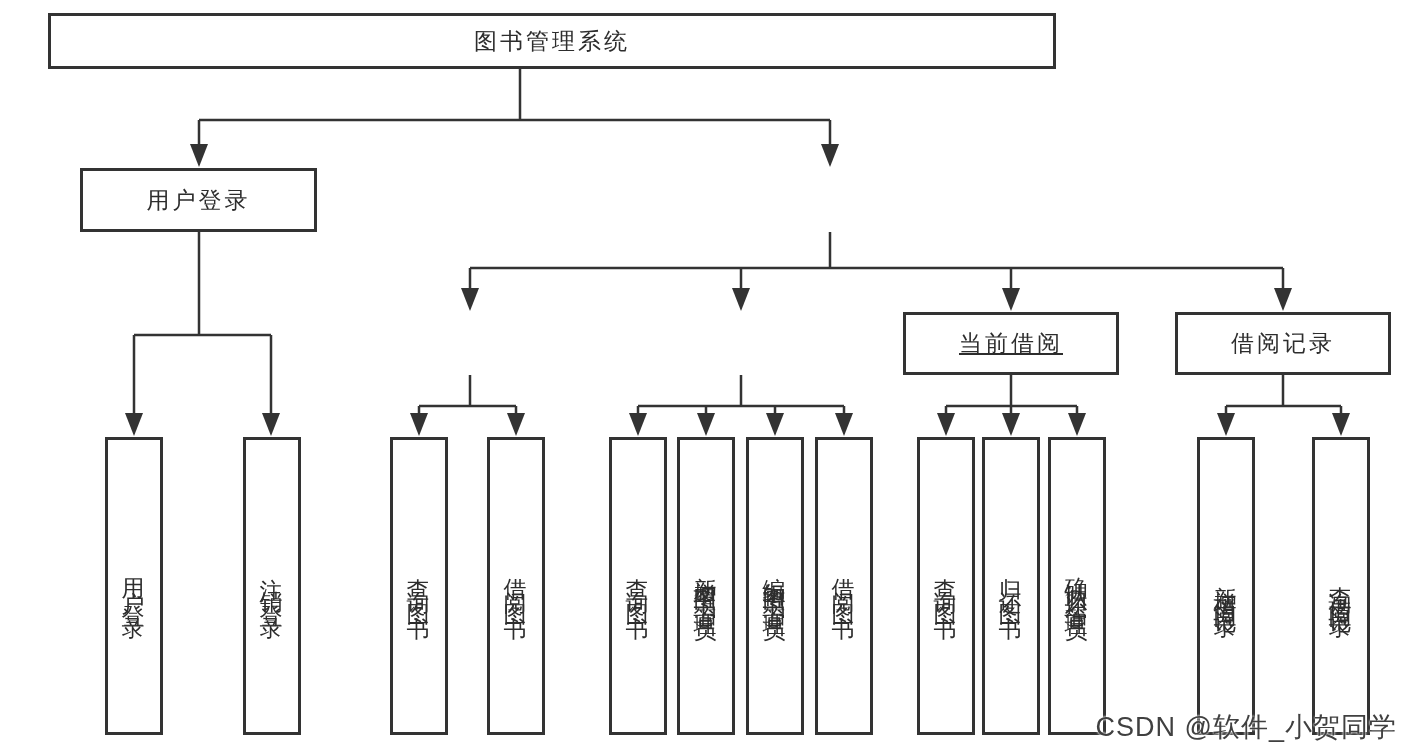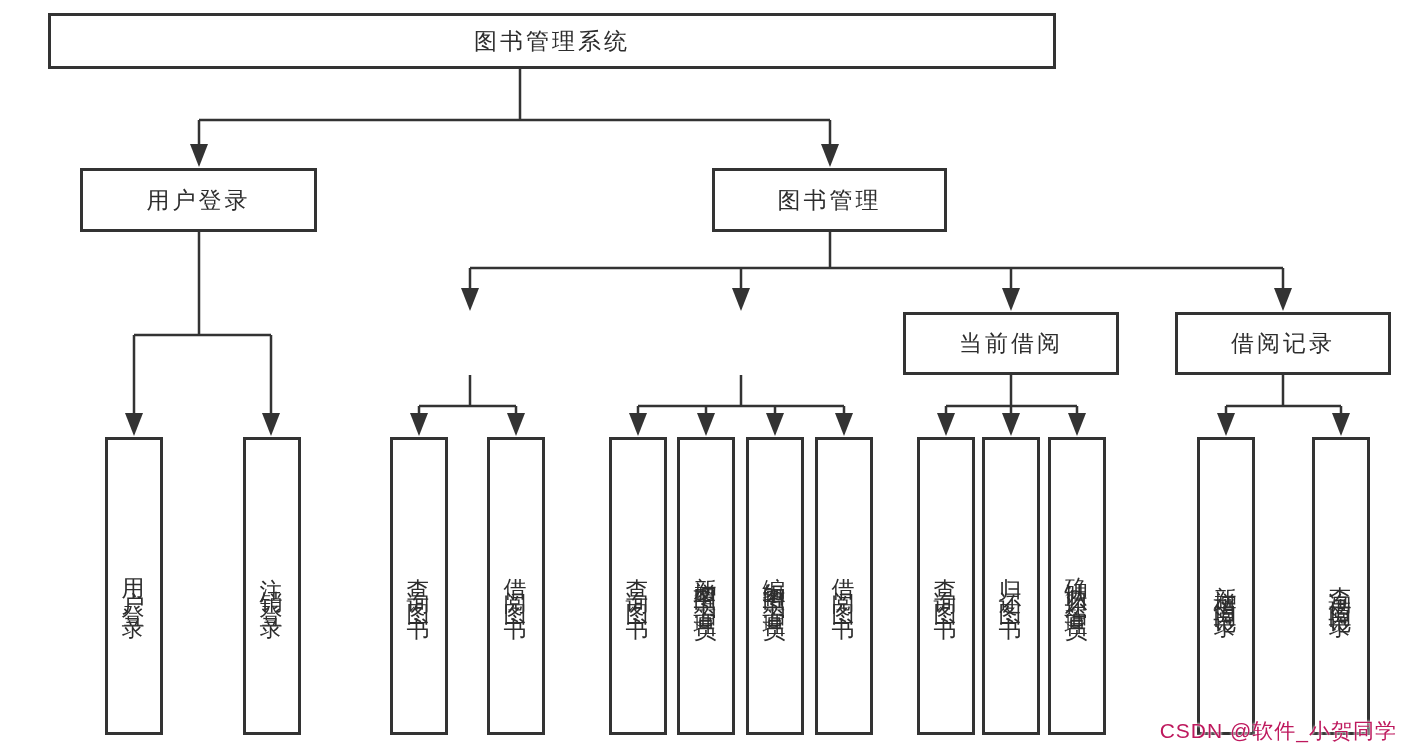--- a/index.html
+++ b/index.html
@@ -16,22 +16,22 @@
     display:flex; align-items:center; justify-content:center;
     color:#2d2d2d; font-size:23px; letter-spacing:3px;
     white-space:nowrap;
   }
   .leaf {
     writing-mode:vertical-rl; text-orientation:mixed;
     font-size:23px; letter-spacing:6px; white-space:normal;
   }
   .watermark {
     position:absolute; right:8px; bottom:2px;
-    font-size:21px; letter-spacing:1px;
-    color:#be185d;
+    font-size:27px; letter-spacing:1px;
+    color:#404040;
     text-shadow:0 0 2px #ffffff, 0 0 3px #ffffff;
     z-index:5;
   }
 </style>
 </head>
 <body>
 
 <div class="canvas">
 
   <svg id="connectors" class="connectors" width="1405" height="747">
@@ -53,23 +53,22 @@
       <path d="M937 413H955L946 436Z" fill="#333333"></path>
       <path d="M1002 413H1020L1011 436Z" fill="#333333"></path>
       <path d="M1068 413H1086L1077 436Z" fill="#333333"></path>
       <path d="M1217 413H1235L1226 436Z" fill="#333333"></path>
       <path d="M1332 413H1350L1341 436Z" fill="#333333"></path>
     </svg>
 
   <div class="node" style="left:15px; top:13px; width:1008px; height:56px;margin-left:33px;">图书管理系统</div>
 
   <div class="node" style="left:80px; top:168px; width:237px; height:64px;">用户登录</div>
-  <div class="node" style="left:712px; top:168px; width:235px; height:64px;">图书管理</div>
 
-  <div class="node" style="left:903px; top:312px; width:216px; height:63px;">当前借阅</div>
+  <div class="node" style="left:903px; top:312px; width:216px; height:63px;text-decoration:underline;">当前借阅</div>
   <div class="node" style="left:1175px; top:312px; width:216px; height:63px;">借阅记录</div>
 
   <div class="node leaf" style="left: 105px; top: 437px; width: 58px; height: 298px; letter-spacing: 13px;">用户登录</div>
   <div class="node leaf" style="left: 243px; top: 437px; width: 58px; height: 298px; letter-spacing: 13px;">注销登录</div>
 
   <div class="node leaf" style="left: 390px; top: 437px; width: 58px; height: 298px; letter-spacing: 13px;">查询图书</div>
   <div class="node leaf" style="left: 487px; top: 437px; width: 58px; height: 298px; letter-spacing: 13px;">借阅图书</div>
 
   <div class="node leaf" style="left: 609px; top: 437px; width: 58px; height: 298px; letter-spacing: 13px;">查询图书</div>
   <div class="node leaf" style="left: 677px; top: 437px; width: 58px; height: 298px; letter-spacing: 6px;">新增图书（管理员）</div>

